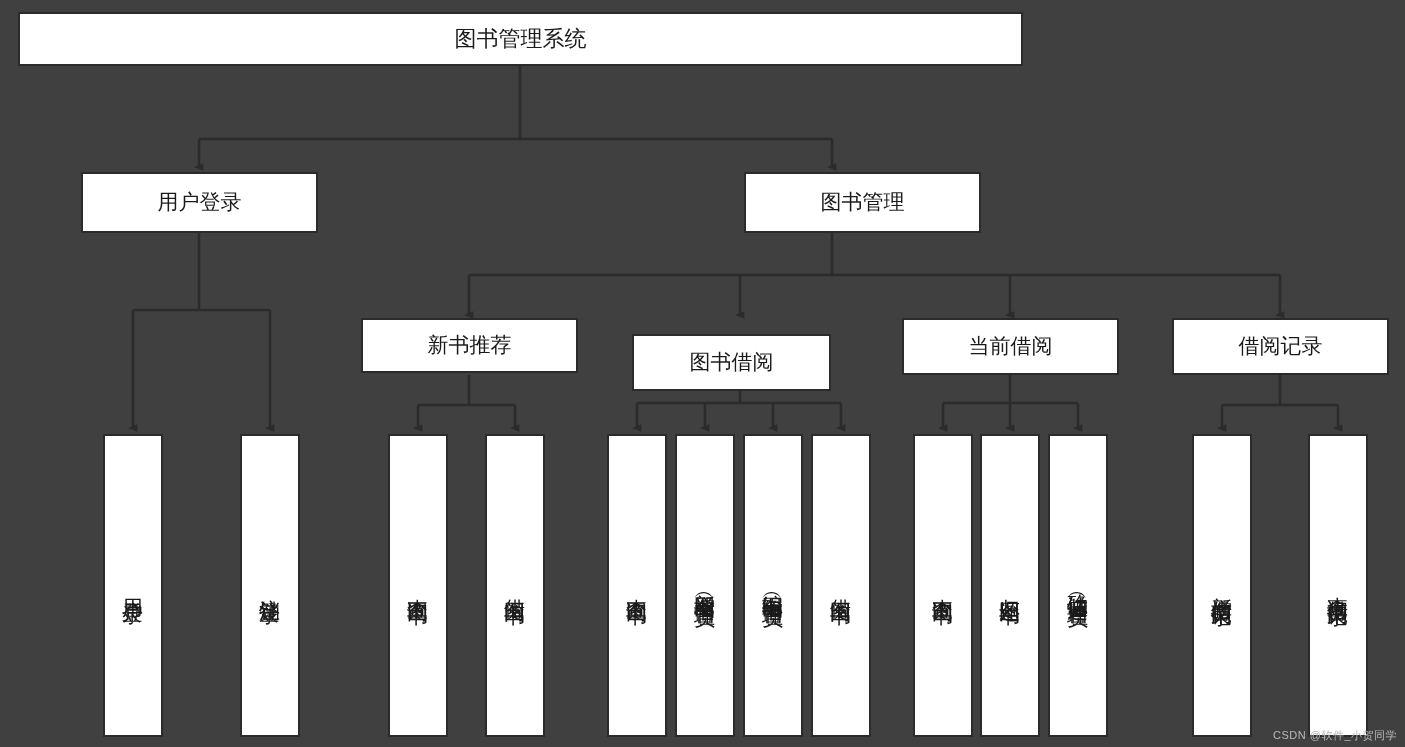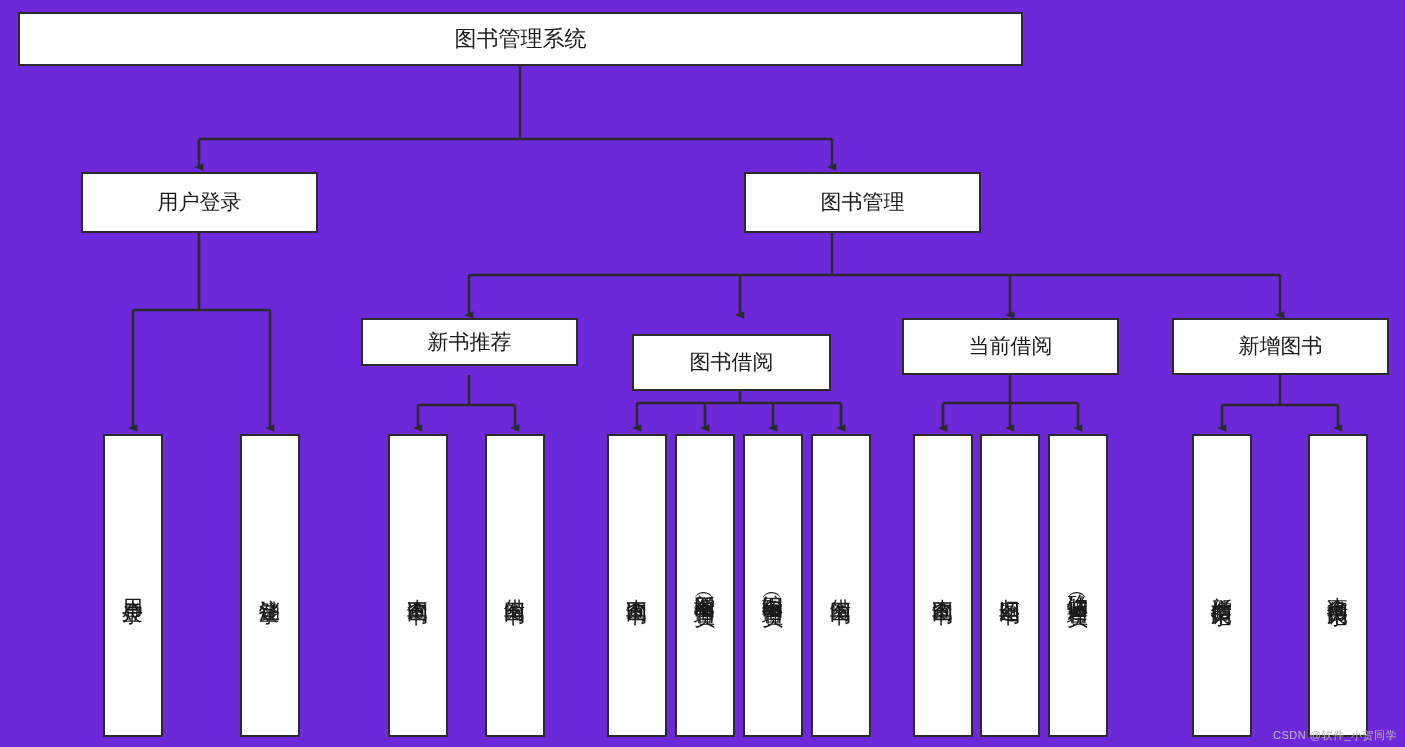--- a/index.html
+++ b/index.html
@@ -1,20 +1,20 @@
 <!DOCTYPE html>
 <html><head>
 <meta charset="utf-8">
 <style>
   html,body{margin:0;padding:0;background:#ffffff;}
   body{
     font-family:"Liberation Sans","DejaVu Sans",sans-serif;
     width:1405px;height:747px;overflow:hidden;
   }
-  #canvas{position:relative;width:1405px;height:747px;background:#6d28d9;}
+  #canvas{position:relative;width:1405px;height:747px;background:#404040;}
   svg#wires{position:absolute;left:0;top:0;width:1405px;height:747px;}
   .node{
     position:absolute;
     box-sizing:border-box;
     background:#ffffff;
     border:2.5px solid #2b2b2b;
     display:flex;
     align-items:center;
     justify-content:center;
     color:#1a1a1a;
@@ -110,34 +110,34 @@
   </div>
 
   <div class="node h-node" style="left:81px;top:172px;width:237px;height:61px;">
     <span class="lbl">用户登录</span>
   </div>
 
   <div class="node h-node" style="left:744px;top:172px;width:237px;height:61px;">
     <span class="lbl">图书管理</span>
   </div>
 
-  <div class="node h-node" style="left:361px;top:318px;width:217px;height:48px;">
+  <div class="node h-node" style="left:361px;top:318px;width:217px;height:55px;">
     <span class="lbl">新书推荐</span>
   </div>
 
   <div class="node h-node" style="left:632px;top:334px;width:199px;height:57px;">
     <span class="lbl">图书借阅</span>
   </div>
 
   <div class="node h-node" style="left:902px;top:318px;width:217px;height:57px;">
     <span class="lbl">当前借阅</span>
   </div>
 
   <div class="node h-node" style="left:1172px;top:318px;width:217px;height:57px;">
-    <span class="lbl">新增图书</span>
+    <span class="lbl">借阅记录</span>
   </div>
 
   <div class="node v-node" style="left:103px;top:434px;width:60px;height:303px;">
     <span class="lbl">用户登录</span>
   </div>
 
   <div class="node v-node" style="left:240px;top:434px;width:60px;height:303px;">
     <span class="lbl">注销登录</span>
   </div>
 

